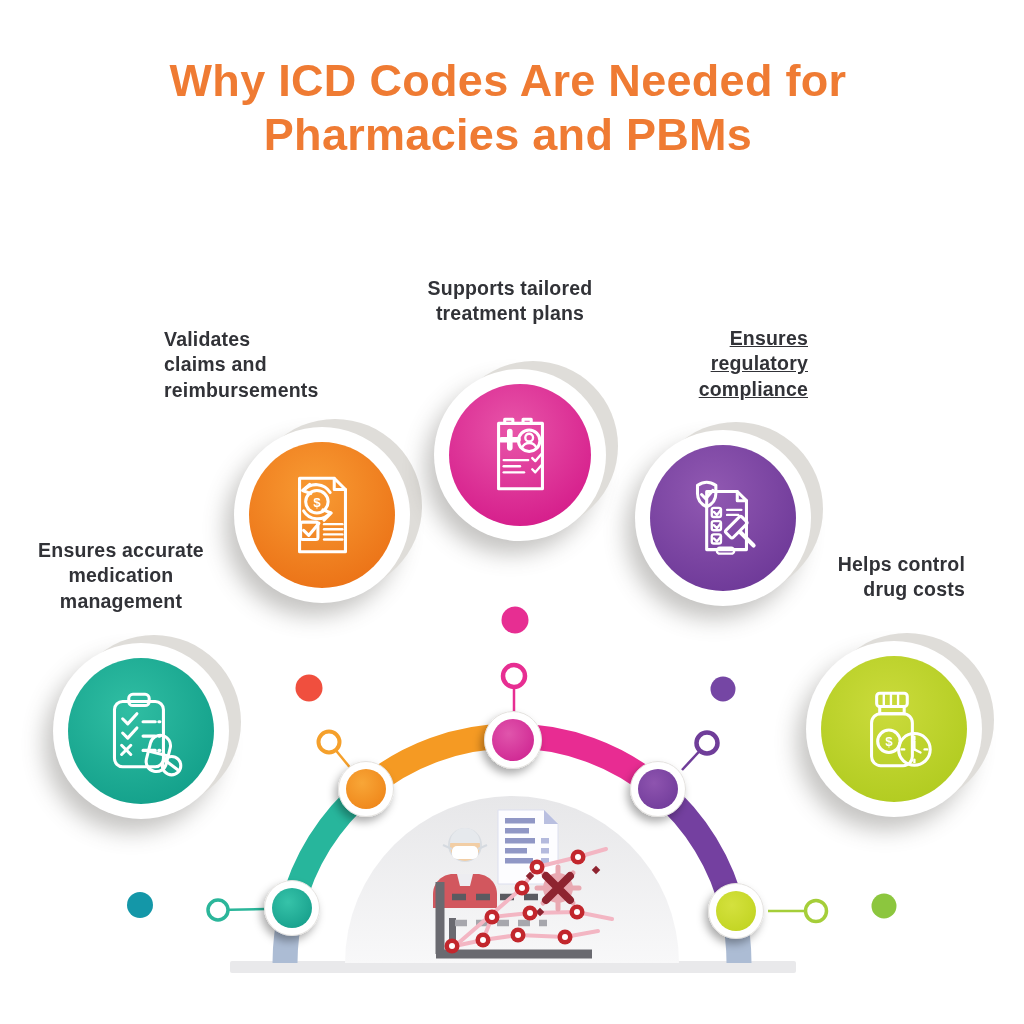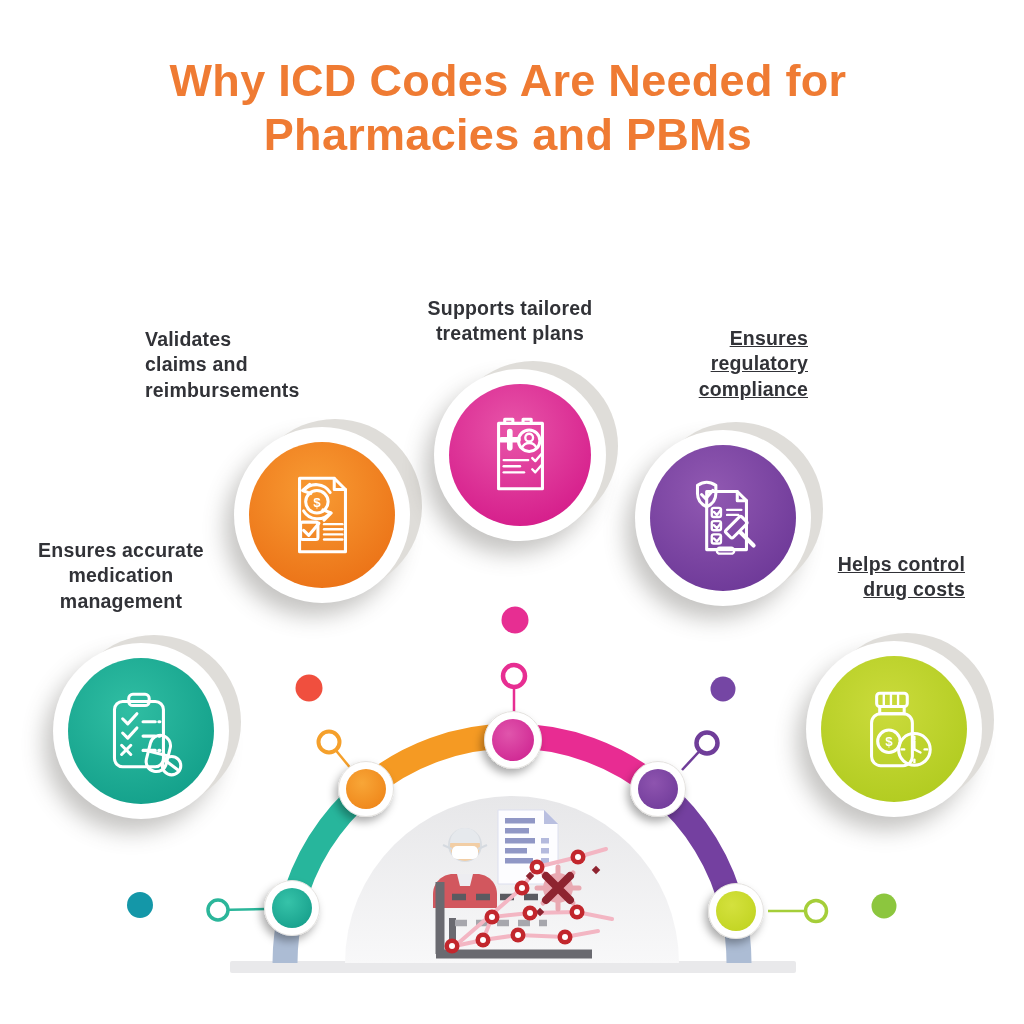--- a/index.html
+++ b/index.html
@@ -10,24 +10,24 @@
   .title{
     position:absolute;top:54px;left:0;width:1016px;text-align:center;
     color:#EF7B33;font-size:45px;font-weight:700;line-height:1.2;
     white-space:pre-line;letter-spacing:0.3px;
   }
   .label{
     position:absolute;color:#313237;font-size:19.5px;font-weight:700;
     line-height:1.3;white-space:pre-line;letter-spacing:0.2px;
   }
   .label-medication{left:16px;top:538px;text-align:center;width:210px;}
-  .label-claims{left:145px;top:327px;text-align:left;width:180px;}
-  .label-treatment{left:395px;top:276px;text-align:center;width:230px;margin-top:20px;}
+  .label-claims{left:164px;top:327px;text-align:left;width:180px;}
+  .label-treatment{left:395px;top:276px;text-align:center;width:230px;}
   .label-regulatory{left:608px;top:326px;text-align:right;width:200px;text-decoration:underline;}
-  .label-costs{left:763px;top:552px;text-align:right;width:202px;text-decoration:underline;}
+  .label-costs{left:763px;top:552px;text-align:right;width:202px;}
 
   .big{
     position:absolute;border-radius:50%;background:#ffffff;
     box-shadow:13px -9px 0 -1px #DFDDD9, -9px 13px 22px rgba(80,75,70,.33);
   }
   .big .inner{
     position:absolute;inset:15px;border-radius:50%;
     display:flex;align-items:center;justify-content:center;
   }
   .big svg{width:102px;height:102px;}

